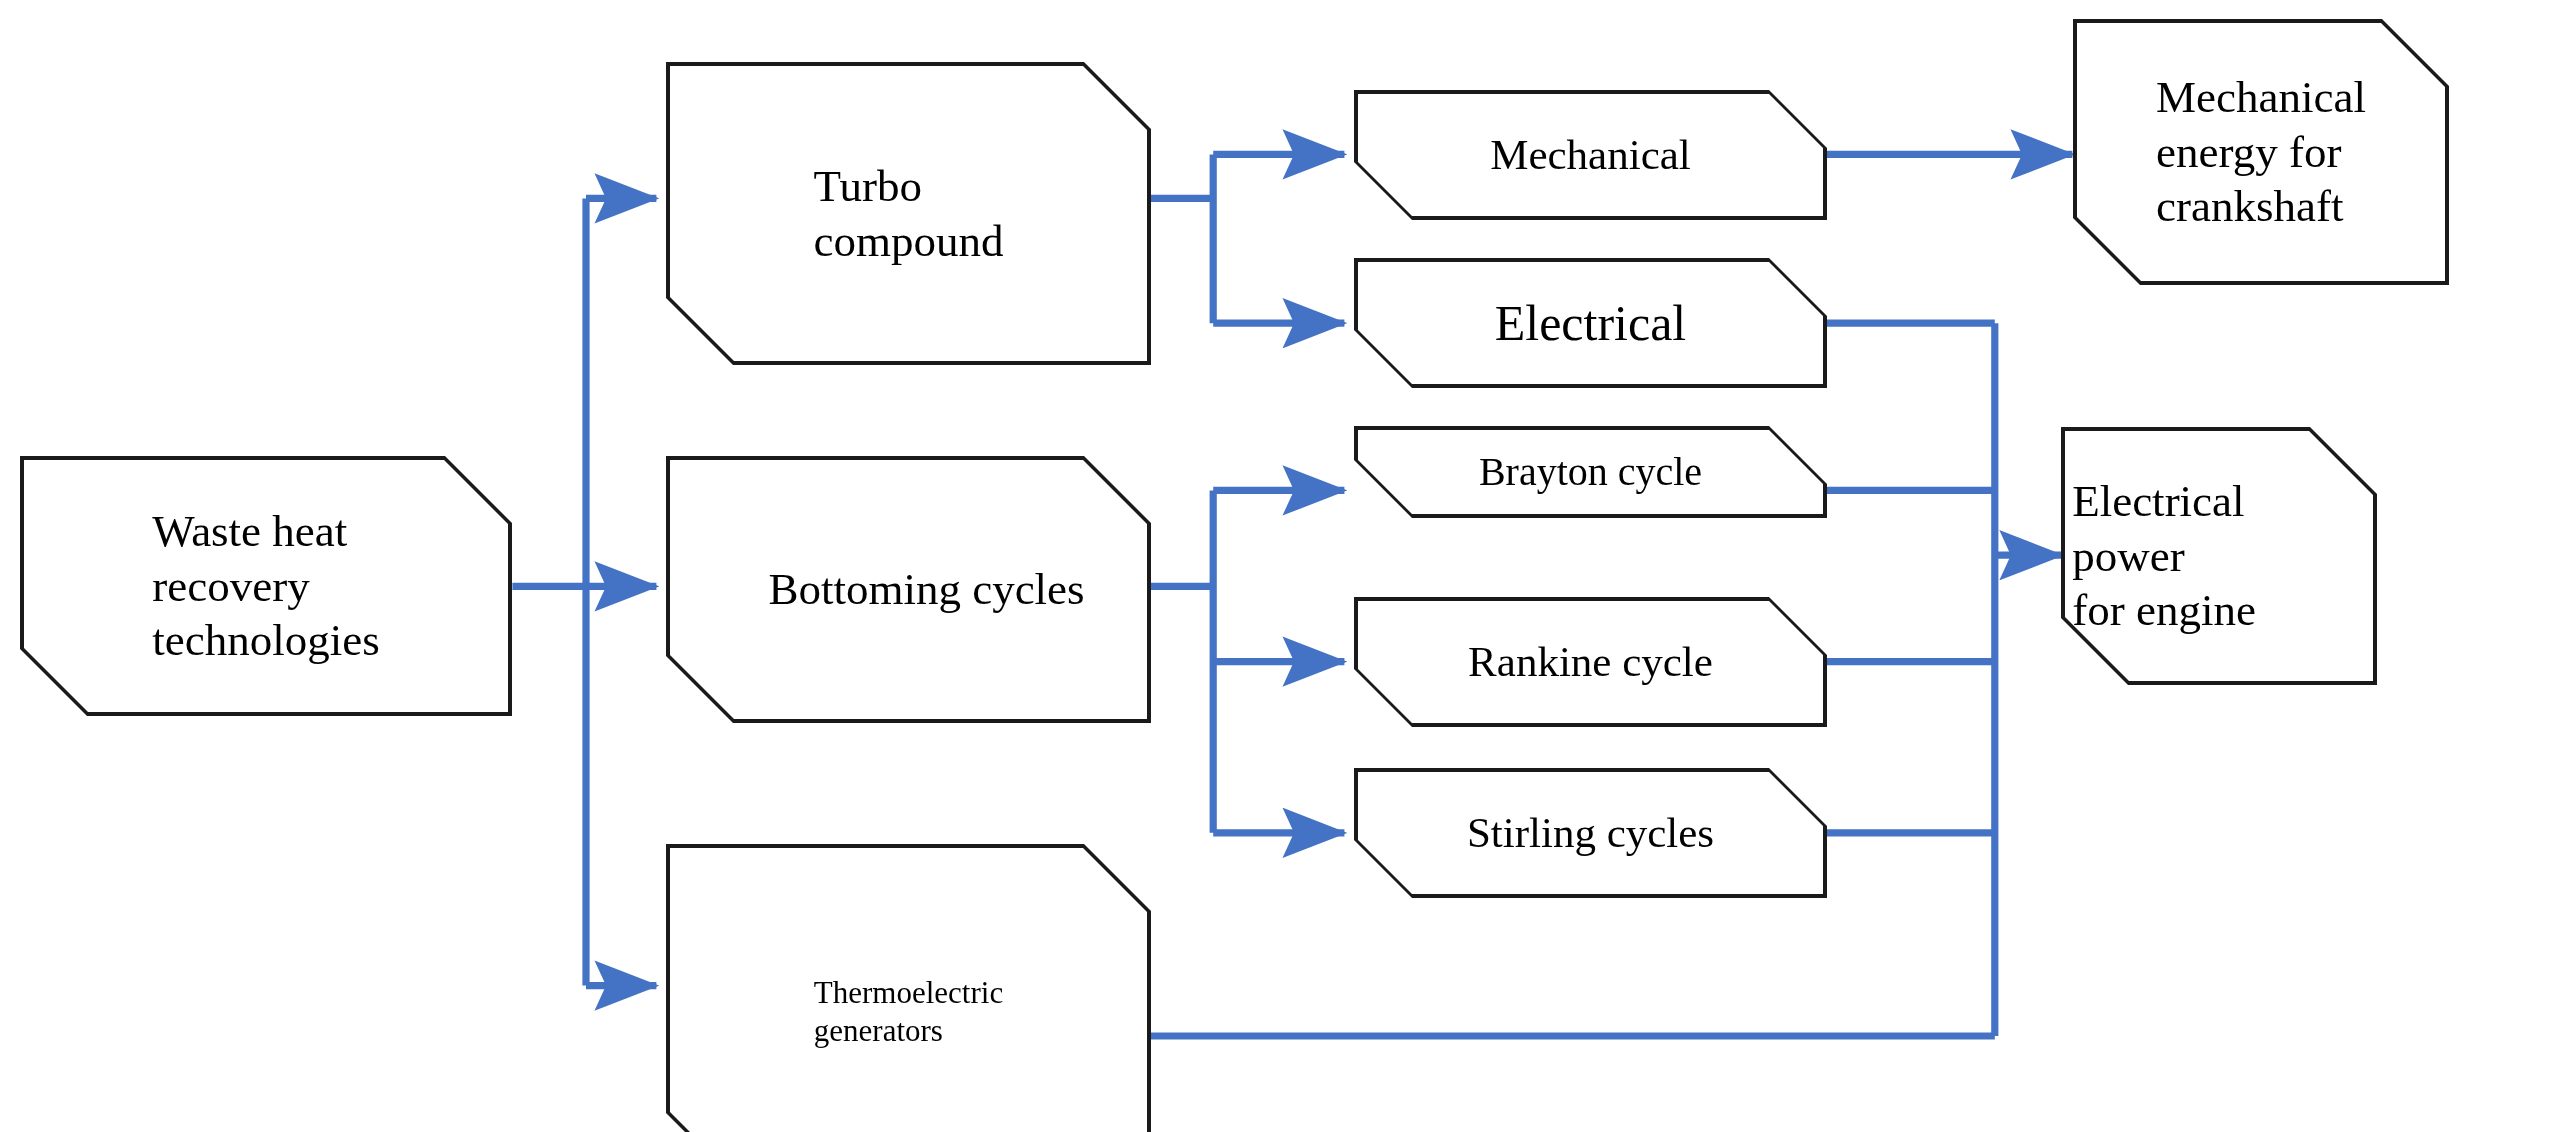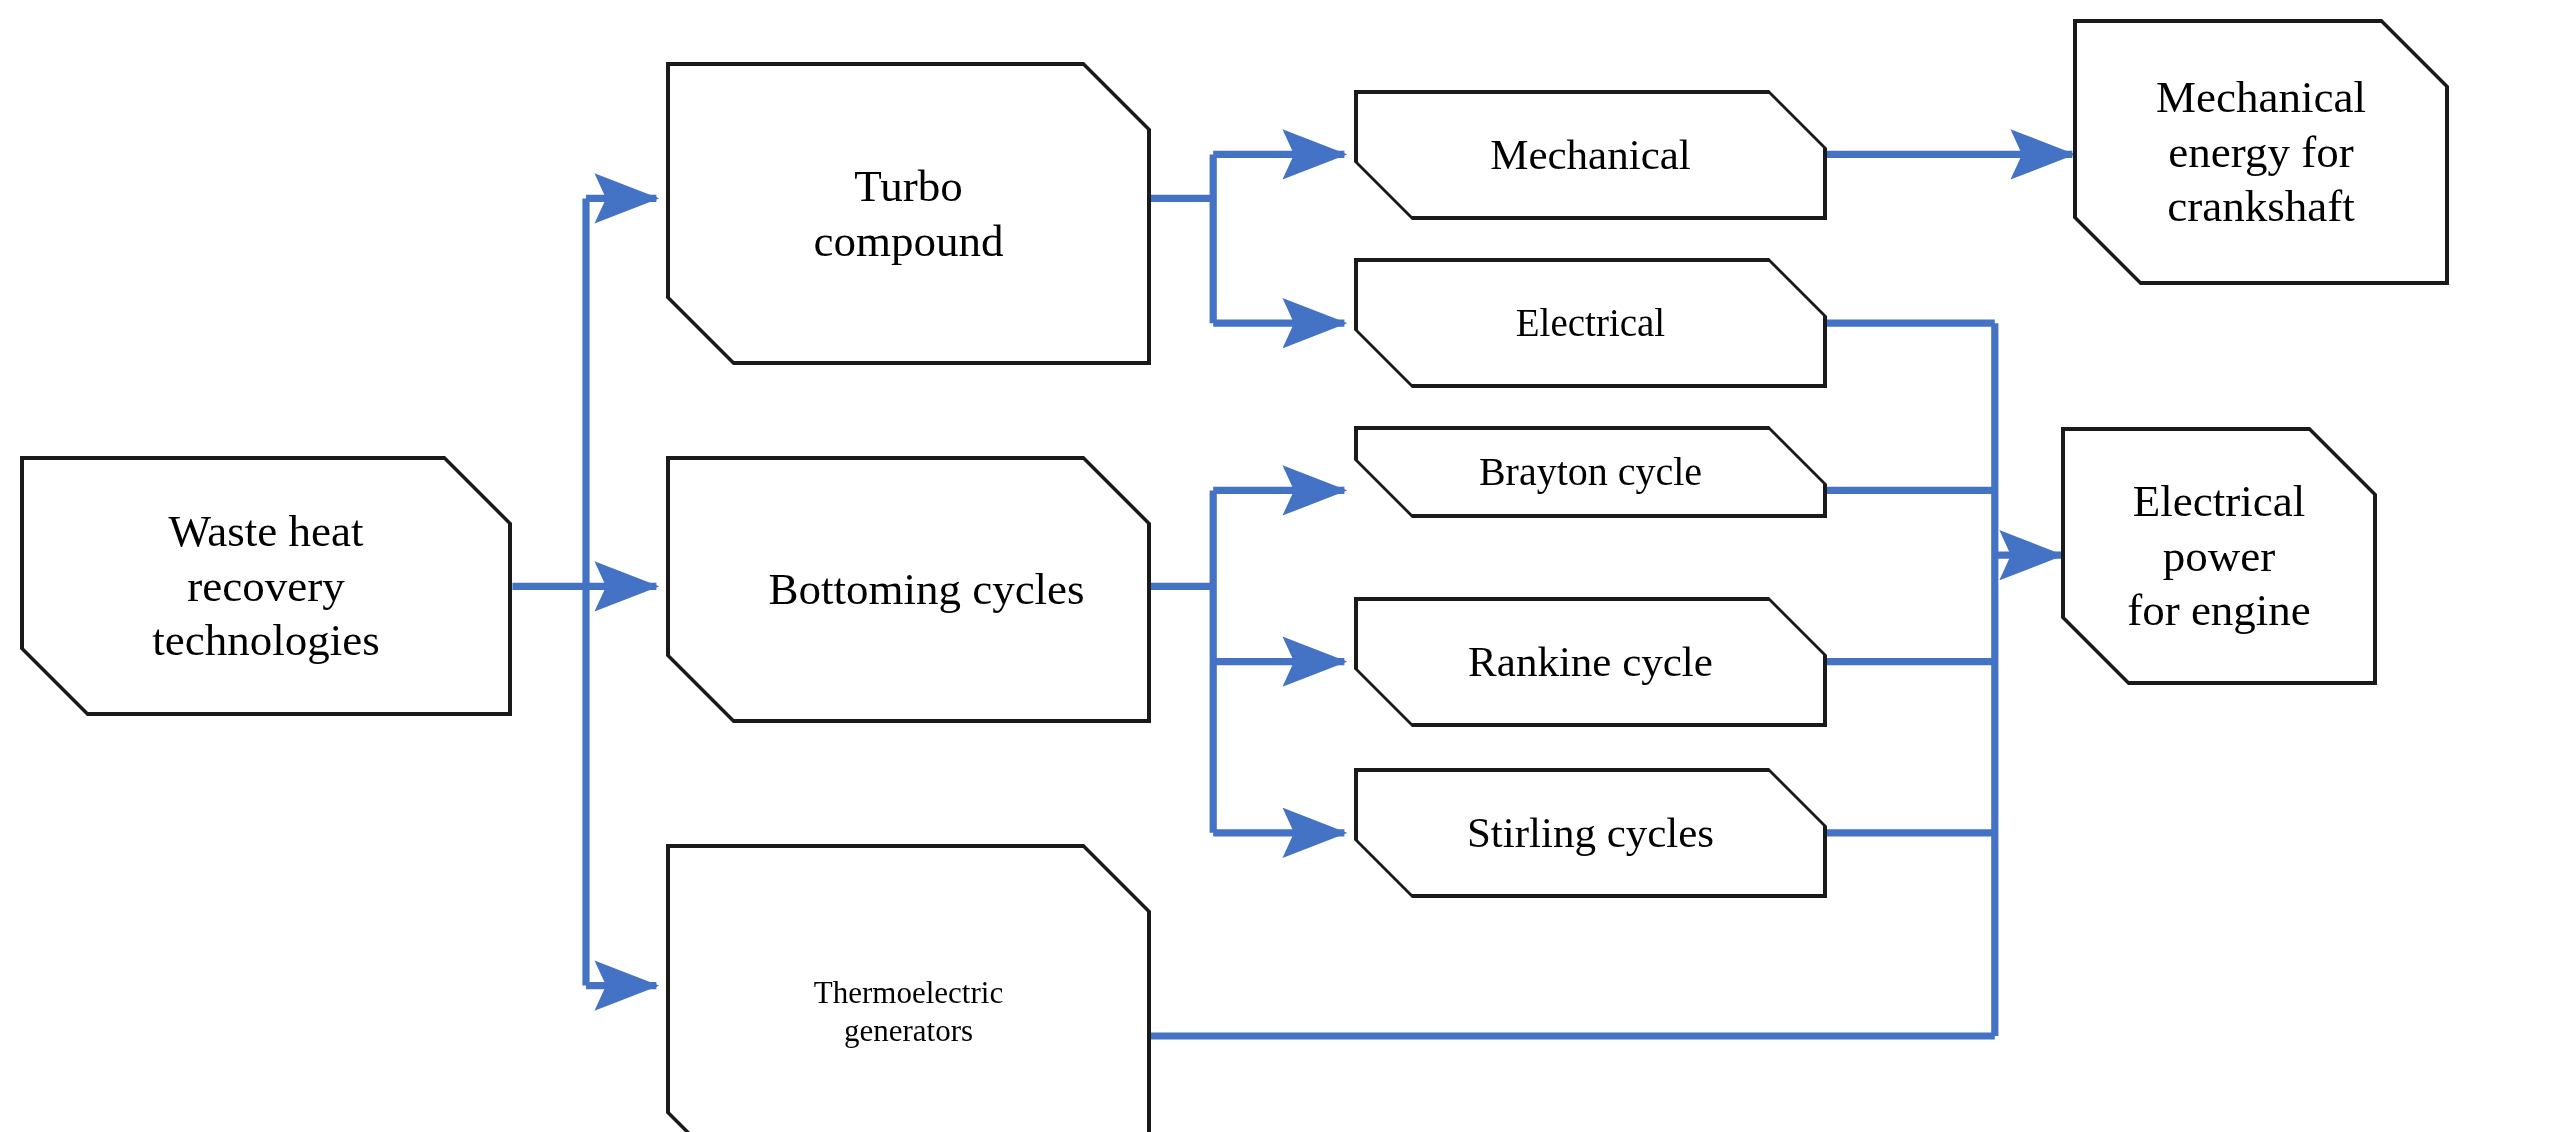--- a/index.html
+++ b/index.html
@@ -13,21 +13,20 @@
     overflow:hidden;
   }
   .node{
     position:absolute;
     box-sizing:border-box;
     background:#ffffff;
     color:#000000;
     display:flex;
     align-items:center;
     justify-content:center;
-    text-align:center;
     line-height:1.22;
     white-space:pre-line;
     z-index:3;
   }
   
   .node .shape{
     position:absolute;
     left:0;top:0;right:0;bottom:0;
     background:#1a1a1a;
     z-index:0;
@@ -133,21 +132,21 @@
     <span class="shape"></span>
     <span class="label">Thermoelectric
 generators</span>
   </div>
 
   <div class="node small" style="left:1354px;top:90px;width:473px;height:130px;font-size:43px;">
     <span class="shape"></span>
     <span class="label">Mechanical</span>
   </div>
 
-  <div class="node small" style="left:1354px;top:258px;width:473px;height:130px;font-size:39px;">
+  <div class="node small" style="left:1354px;top:258px;width:473px;height:130px;font-size:50px;">
     <span class="shape"></span>
     <span class="label">Electrical</span>
   </div>
 
   <div class="node small" style="left:1354px;top:426px;width:473px;height:92px;font-size:40px;">
     <span class="shape"></span>
     <span class="label">Brayton cycle</span>
   </div>
 
   <div class="node small" style="left:1354px;top:597px;width:473px;height:130px;font-size:43px;">

